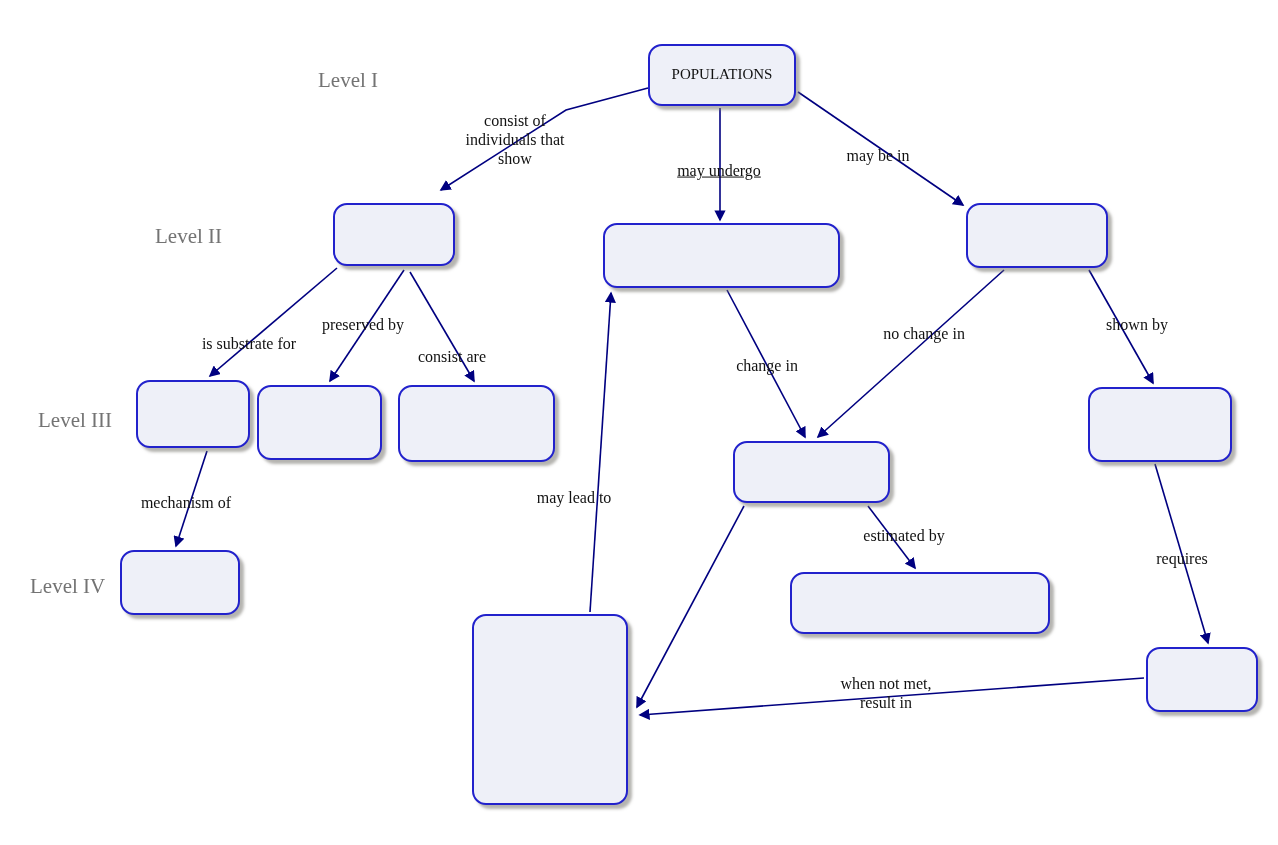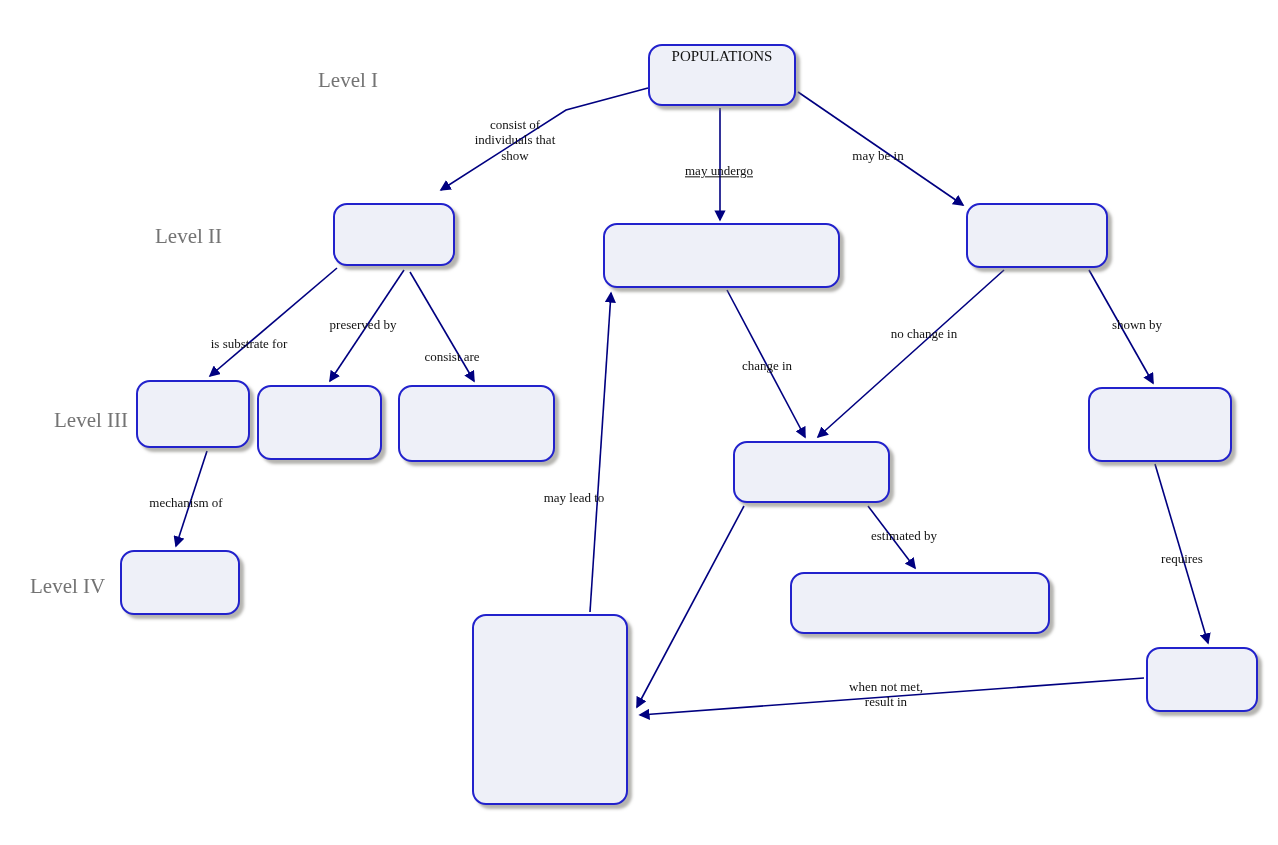--- a/index.html
+++ b/index.html
@@ -24,20 +24,21 @@
     pointer-events: none;
   }
   .node {
     position: absolute;
     box-sizing: border-box;
     background: #eef0f8;
     border: 2px solid #2222cc;
     border-radius: 14px;
     box-shadow: 4px 4px 3px rgba(120,118,112,0.55);
     display: flex;
+    align-items: center;
     justify-content: center;
     text-align: center;
     color: #111111;
     font-size: 15px;
     line-height: 1.15;
     z-index: 3;
   }
   .node-text {
     padding: 2px 6px;
     white-space: pre-wrap;
@@ -45,21 +46,21 @@
   .level-label {
     position: absolute;
     color: #737373;
     font-size: 21px;
     white-space: nowrap;
     z-index: 2;
   }
   .edge-label {
     position: absolute;
     color: #111111;
-    font-size: 13px;
+    font-size: 16px;
     line-height: 1.18;
     text-align: center;
     white-space: pre-line;
     transform: translate(-50%, -50%);
     z-index: 4;
     background: transparent;
   }
 </style>
 </head>
 <body>
@@ -128,21 +129,21 @@
       <div class="node" style="left: 1146px; top: 647px; width: 112px; height: 65px;">
         <span class="node-text"></span>
       </div>
       <div class="node" style="left: 472px; top: 614px; width: 156px; height: 191px;">
         <span class="node-text"></span>
       </div>
     </div>
   <div id="level-layer">
       <div class="level-label" style="left: 318px; top: 68px;">Level I</div>
       <div class="level-label" style="left: 155px; top: 224px;">Level II</div>
-      <div class="level-label" style="left: 38px; top: 408px; margin-left: 16px;">Level III</div>
+      <div class="level-label" style="left: 38px; top: 408px;">Level III</div>
       <div class="level-label" style="left: 30px; top: 574px;">Level IV</div>
     </div>
   <div id="edge-label-layer">
       <div class="edge-label" style="left: 515px; top: 140px;">consist of
 individuals that
 show</div>
       <div class="edge-label" style="left: 719px; top: 171px; text-decoration: underline;">may undergo</div>
       <div class="edge-label" style="left: 878px; top: 156px;">may be in</div>
       <div class="edge-label" style="left: 249px; top: 312px; margin-top: 32px;">is substrate for</div>
       <div class="edge-label" style="left: 363px; top: 325px;">preserved by</div>

